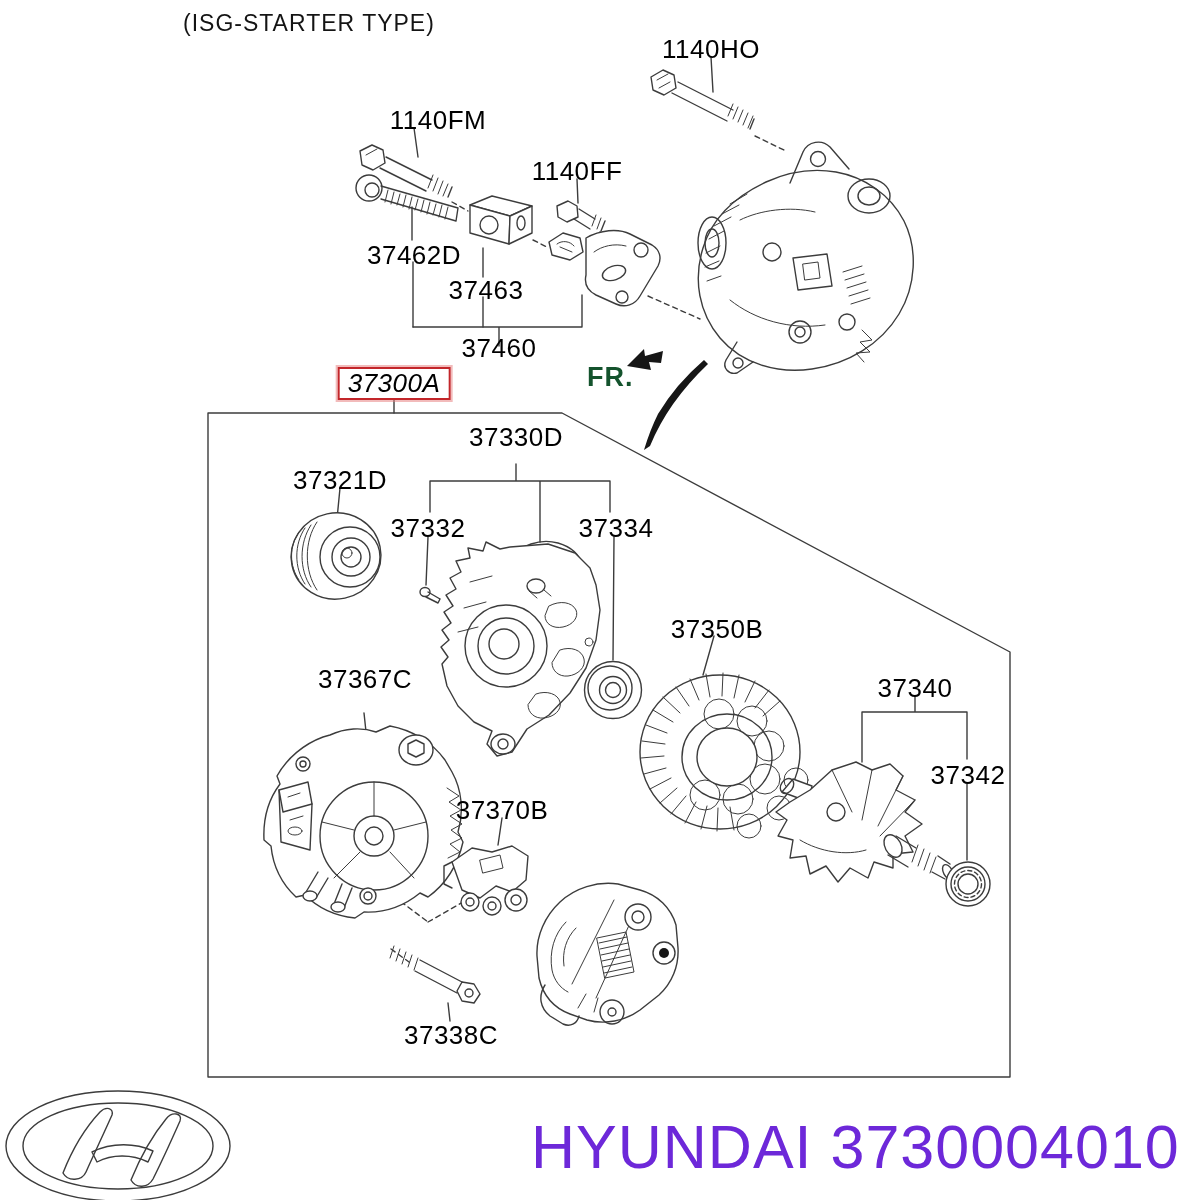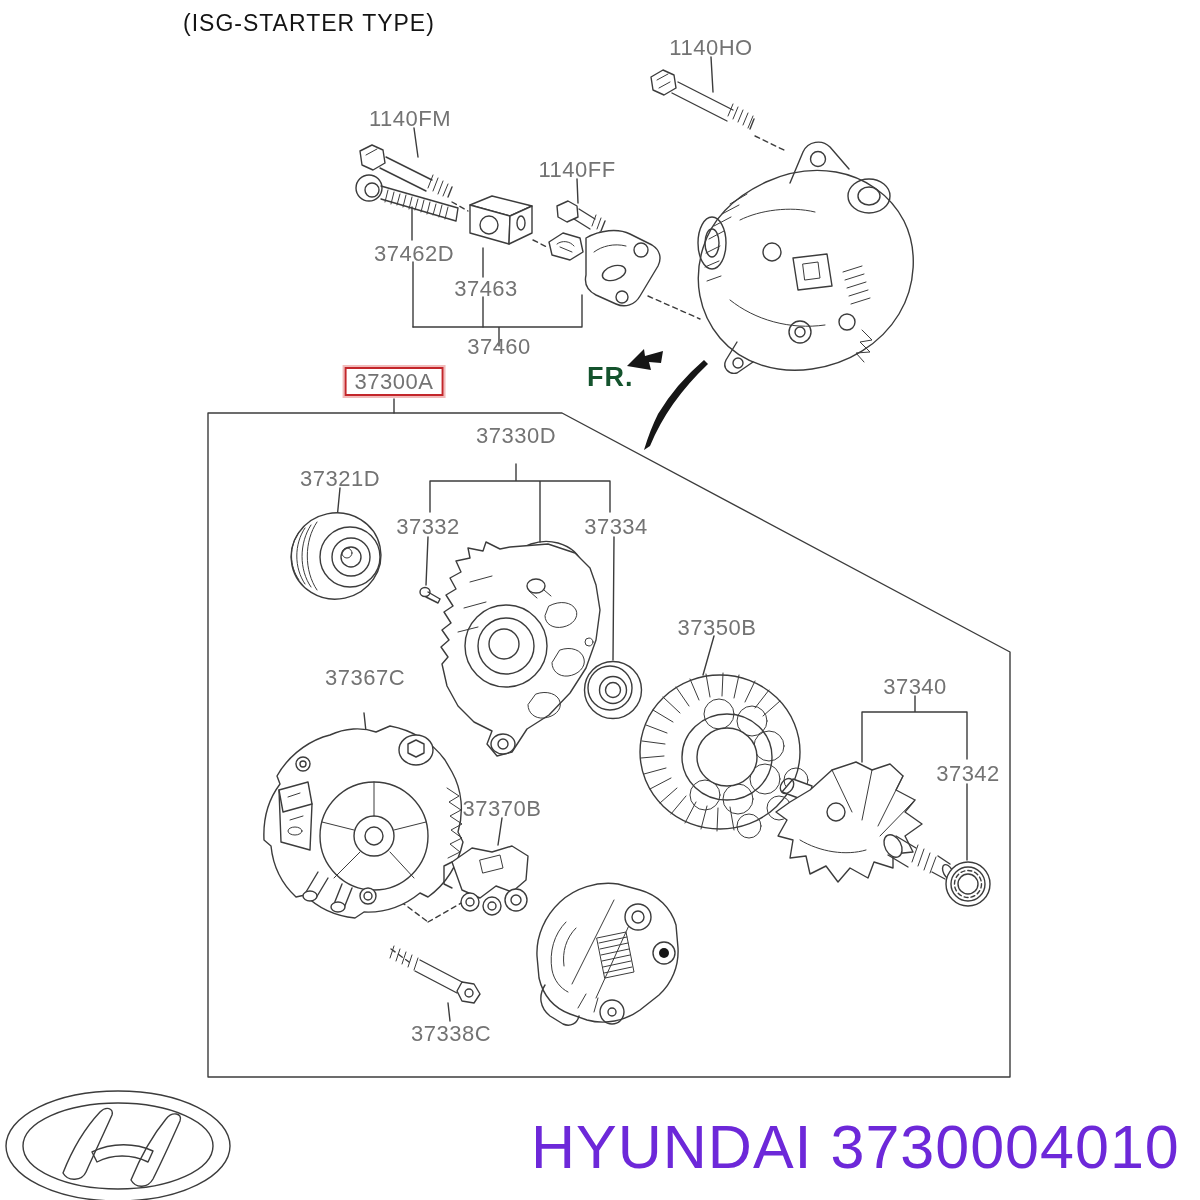--- a/index.html
+++ b/index.html
@@ -5,24 +5,24 @@
   html,body{margin:0;padding:0;background:#fff;}
   .stage{position:relative;width:1200px;height:1200px;background:#fff;overflow:hidden;
          font-family:"Liberation Sans",sans-serif;color:#1e1e1e;}
   .art-layer{position:absolute;left:0;top:0;width:1200px;height:1200px;}
   .art path,.art line,.art circle,.art ellipse,.art polygon,.art polyline{
      fill:none;stroke:#3c3c3c;stroke-width:1.4;stroke-linecap:round;stroke-linejoin:round;}
   .art .fillw{fill:#ffffff;}
   .art .dark{fill:#161616;stroke:none;}
   .art .dash{stroke-dasharray:5 4;}
   .art .thin{stroke-width:1;}
-  .lbl{position:absolute;transform:translateX(-50%);font-size:22px;line-height:1.05;
-       letter-spacing:.5px;white-space:nowrap;color:#737373;}
+  .lbl{position:absolute;transform:translateX(-50%);font-size:26px;line-height:1.05;
+       letter-spacing:.5px;white-space:nowrap;color:#000000;}
   .hl{border:2px solid #c3262a;box-shadow:0 0 0 2px rgba(230,120,120,.5);
-      padding:1px 8px;background:#fff;}
+      padding:1px 8px;background:#fff;font-style:italic;}
   .title{position:absolute;left:183px;top:10px;font-size:23px;letter-spacing:1px;color:#141414;}
   .fr{position:absolute;left:587px;top:362px;font-size:27px;font-weight:bold;color:#14532d;letter-spacing:1px;}
   .footer-text{position:absolute;left:531px;top:1112px;font-size:61px;letter-spacing:1px;color:#6d28d9;}
 </style>
 </head>
 <body>
 
 <div class="stage">
 
   <svg class="art art-layer" viewBox="0 0 1200 1200">
@@ -290,21 +290,21 @@
       <ellipse cx="118" cy="1146" rx="95" ry="43" fill="#ffffff" stroke="#9a9a9a" stroke-width="0.8"></ellipse>
       <path d="M63,1173 C72,1150 85,1128 100,1112 C106,1106 114,1108 112,1115 C104,1133 94,1154 86,1172 C82,1181 68,1182 63,1173 Z" fill="url(#silver2)" stroke="#8f8f8f" stroke-width="0.8"></path>
       <path d="M131,1180 C140,1158 152,1136 166,1119 C172,1111 183,1113 180,1121 C172,1139 162,1161 153,1179 C148,1188 136,1189 131,1180 Z" fill="url(#silver2)" stroke="#8f8f8f" stroke-width="0.8"></path>
       <path d="M92,1152 C112,1142 136,1143 153,1151 L148,1162 C132,1154 112,1154 97,1162 Z" fill="url(#silver2)" stroke="#8f8f8f" stroke-width="0.8"></path>
     </g>
   </svg>
 
   <div class="title">(ISG-STARTER TYPE)</div>
 
   <div class="lbl" style="left:711px;top:36px">1140HO</div>
-  <div class="lbl" style="left:410px;top:107px">1140FM</div>
+  <div class="lbl" style="left:438px;top:107px">1140FM</div>
   <div class="lbl" style="left:577px;top:158px">1140FF</div>
   <div class="lbl" style="left:414px;top:242px">37462D</div>
   <div class="lbl" style="left:486px;top:277px">37463</div>
   <div class="lbl" style="left:499px;top:335px">37460</div>
   <div class="lbl hl" style="left:394px;top:367px">37300A</div>
   <div class="lbl" style="left:340px;top:467px">37321D</div>
   <div class="lbl" style="left:516px;top:424px">37330D</div>
   <div class="lbl" style="left:428px;top:515px">37332</div>
   <div class="lbl" style="left:616px;top:515px">37334</div>
   <div class="lbl" style="left:717px;top:616px">37350B</div>

